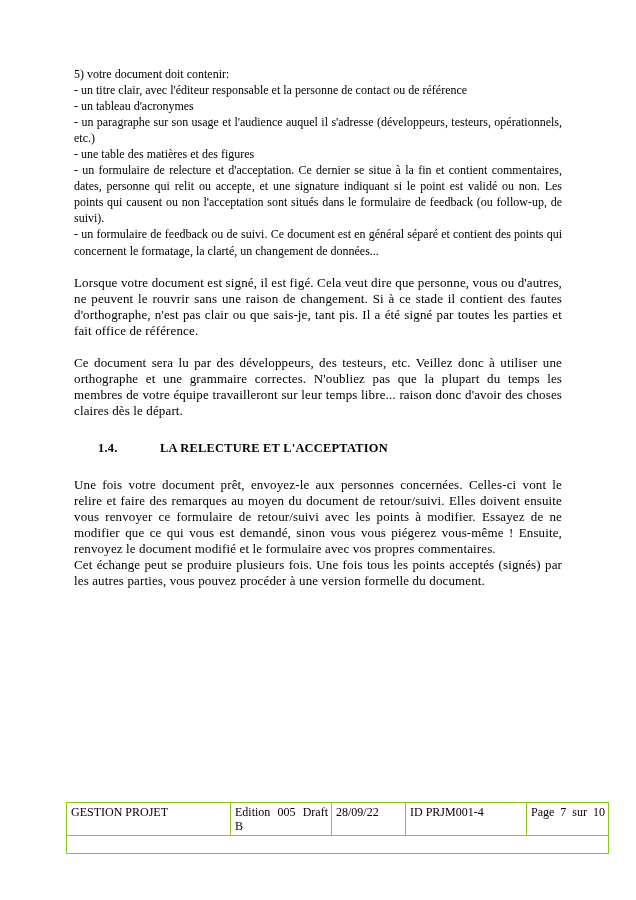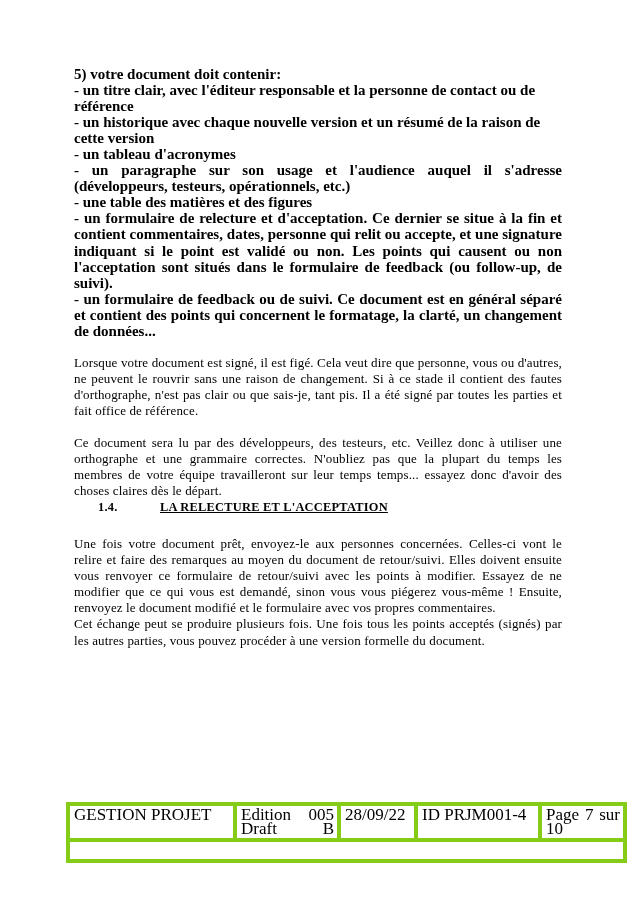--- a/index.html
+++ b/index.html
@@ -39,34 +39,33 @@
     margin: 0;
     letter-spacing: 0.01em;
   }
 
   .para.spaced-before {
     margin-top: 16px;
   }
 
   
   .list-line {
-    font-size: 15px;
+    font-size: 12px;
     line-height: 16.05px;
     text-align: justify;
     margin: 0;
-    font-weight: bold;
   }
   .list-line.nojust {
     text-align: left;
   }
 
   .heading-block {
+    margin-top: 21px;
     margin-bottom: 0;
     padding-left: 24px;
-    text-decoration: underline;
   }
   .heading {
     font-size: 12.4px;
     font-weight: bold;
     line-height: 16.05px;
     margin: 0;
     white-space: pre;
     letter-spacing: 0.02em;
   }
   .heading .hnum {
@@ -81,22 +80,22 @@
   
   .footer-table {
     position: absolute;
     left: 66px;
     top: 802px;
     width: 502px;
     border-collapse: collapse;
     table-layout: fixed;
   }
   .footer-table td {
-    border: 4px solid #84cc16;
-    font-size: 17px;
+    border: 1px solid #84cc16;
+    font-size: 12px;
     line-height: 14.2px;
     padding: 2px 3px 2px 4px;
     vertical-align: top;
     font-family: "Liberation Serif", "DejaVu Serif", serif;
   }
   .c-project { width: 156px; }
   .c-edition { width: 93px; text-align: justify; text-align-last: justify; }
   .c-date    { width: 66px; }
   .c-id      { width: 113px; }
   .c-page    { width: 74px; text-align: justify; text-align-last: justify; }
@@ -110,35 +109,34 @@
 <body>
 
 <div class="page">
 
   <div class="content">
 
     <p class="list-line nojust">5) votre document doit contenir:</p>
 
     <p class="list-line nojust">- un titre clair, avec l'éditeur responsable et la personne de contact ou de référence</p>
 
-    <p class="list-line nojust">- un historique avec chaque nouvelle version et un résumé de la raison de cette version</p>
 
     <p class="list-line nojust">- un tableau d'acronymes</p>
 
     <p class="list-line">- un paragraphe sur son usage et l'audience auquel il s'adresse (développeurs, testeurs, opérationnels, etc.)</p>
 
     <p class="list-line nojust">- une table des matières et des figures</p>
 
     <p class="list-line">- un formulaire de relecture et d'acceptation.  Ce dernier se situe à la fin et contient commentaires, dates, personne qui relit ou accepte, et une signature indiquant si le point est validé ou non.  Les points qui causent ou non l'acceptation sont situés dans le formulaire de feedback (ou follow-up, de suivi).</p>
 
     <p class="list-line">- un formulaire de feedback ou de suivi.  Ce document est en général séparé et contient des points qui concernent le formatage, la clarté, un changement de données...</p>
 
     <p class="para spaced-before">Lorsque votre document est signé, il est figé.  Cela veut dire que personne, vous ou d'autres, ne peuvent le rouvrir sans une raison de changement.  Si à ce stade il contient des fautes d'orthographe, n'est pas clair ou que sais-je, tant pis.  Il a été signé par toutes les parties et fait office de référence.</p>
 
-    <p class="para spaced-before">Ce document sera lu par des développeurs, des testeurs, etc.  Veillez donc à utiliser une orthographe et une grammaire correctes.  N'oubliez pas que la plupart du temps les membres de votre équipe travailleront sur leur temps temps... essayez donc d'avoir des choses claires dès le départ.</p>
+    <p class="para spaced-before">Ce document sera lu par des développeurs, des testeurs, etc.  Veillez donc à utiliser une orthographe et une grammaire correctes.  N'oubliez pas que la plupart du temps les membres de votre équipe travailleront sur leur temps libre... raison donc d'avoir des choses claires dès le départ.</p>
 
     <div class="heading-block">
       <p class="heading"><span class="hnum">1.4.</span><span>LA RELECTURE ET L'ACCEPTATION</span></p>
     </div>
 
     <div class="gap-after-heading"></div>
 
     <p class="para">Une fois votre document prêt, envoyez-le aux personnes concernées.  Celles-ci vont le relire et faire des remarques au moyen du document de retour/suivi.  Elles doivent ensuite vous renvoyer ce formulaire de retour/suivi avec les points à modifier.  Essayez de ne modifier que ce qui vous est demandé, sinon vous vous piégerez vous-même !  Ensuite, renvoyez le document modifié et le formulaire avec vos propres commentaires.</p>
 
     <p class="para">Cet échange peut se produire plusieurs fois.  Une fois tous les points acceptés (signés) par les autres parties, vous pouvez procéder à une version formelle du document.</p>

